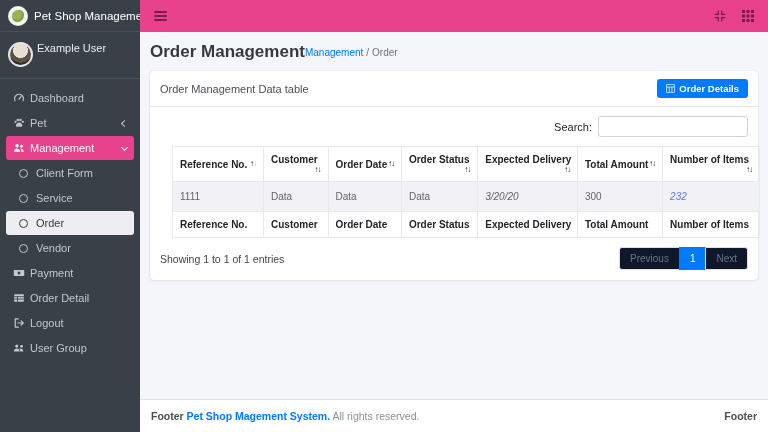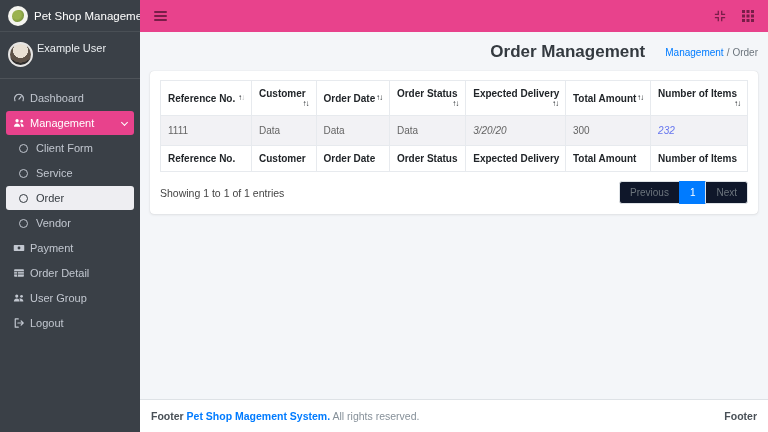--- a/index.html
+++ b/index.html
@@ -41,44 +41,44 @@
   .main { flex:1; display:flex; flex-direction:column; min-width:0; }
   .topbar { height:32px; flex:0 0 32px; background:#e8428c; display:flex;
             align-items:center; padding:0 14px; color:rgba(45,5,26,.6); }
   .burger { width:13px; cursor:pointer; }
   .burger b { display:block; height:2px; background:rgba(45,5,26,.6); margin:2px 0; border-radius:1px; }
   .topbar-right { margin-left:auto; display:flex; gap:16px; align-items:center; }
   .tb-ic { cursor:pointer; display:flex; }
   .tb-ic svg { width:12px; height:12px; }
 
   .content { flex:1; padding:8px 10px 0; }
-  .content-header { display:flex; justify-content:flex-end; align-items:center; margin:2px 0 9px; }
+  .content-header { display:flex; justify-content:flex-start; align-items:center; margin:2px 0 9px; }
   .page-title { font-size:17px; font-weight:700; color:#343a40; }
-  .breadcrumb { font-size:10px; color:#6c757d;margin-left:20px; }
+  .breadcrumb { font-size:10px; color:#6c757d; }
   .breadcrumb a { color:#007bff; text-decoration:none; cursor:pointer; }
   .breadcrumb .sep { margin:0 3px; color:#6c757d; }
 
   .card { background:#fff; border-radius:4px;
           box-shadow:0 0 1px rgba(0,0,0,.18), 0 1px 3px rgba(0,0,0,.08); }
   .card-header { display:flex; justify-content:space-between; align-items:center;
                  padding:8px 10px; border-bottom:1px solid #e9ecef; }
   .card-title { font-size:11px; color:#495057; }
   .btn-primary { background:#007bff; color:#fff; border:none; border-radius:3px;
                  font-size:9.5px; font-weight:700; padding:4px 9px; display:flex;
                  align-items:center; gap:4px; cursor:pointer;
                  font-family:"Liberation Sans",sans-serif; }
   .btn-primary svg { width:9px; height:9px; }
   .card-body { padding:9px 10px 10px; }
 
   .search-row { display:flex; justify-content:flex-end; align-items:center; gap:6px; margin-bottom:9px; }
   .search-row label { font-size:11px; color:#212529; }
   .search-row input { width:150px; height:21px; border:1px solid #ced4da; border-radius:3px;
                       padding:0 5px; font-size:11px; font-family:"Liberation Sans",sans-serif; }
 
-  table { width:100%; border-collapse:collapse; table-layout:fixed; }
+  table { width:100%; border-collapse:collapse; table-layout:fixed;margin-left:12px; }
   th, td { border:1px solid #e7eaee; padding:7px 7px; font-size:10px; text-align:left;
            overflow:hidden; white-space:nowrap; }
   thead th { font-weight:700; color:#212529; cursor:pointer; }
   tbody td { color:#646464; background:#f2f2f5; padding-top:9px; padding-bottom:9px; }
   tfoot th { font-weight:700; color:#212529; }
   .sort { float:right; font-size:8px; letter-spacing:-1px; color:#212529; }
   .sort .muted { opacity:.3; }
   .it { font-style:italic; }
   .link-items { color:#6777ef; text-decoration:none; font-style:italic; cursor:pointer; }
 
@@ -120,20 +120,33 @@
       <div class="nav-item">
         <span class="ic">
           <svg viewBox="0 0 16 16" fill="none" stroke="currentColor" stroke-width="1.6" stroke-linecap="round">
               <path d="M2.6 11.6a6 6 0 1 1 10.8 0"></path>
               <path d="M8 9.6l2.8-3.4"></path>
             </svg>
         </span>
         <span>Dashboard</span>
       </div>
 
+      <div class="nav-item">
+        <span class="ic">
+          <svg viewBox="0 0 16 16" fill="currentColor">
+              <circle cx="3.4" cy="6.4" r="1.5"></circle>
+              <circle cx="6.4" cy="4" r="1.6"></circle>
+              <circle cx="10" cy="4" r="1.6"></circle>
+              <circle cx="13" cy="6.4" r="1.5"></circle>
+              <path d="M8.2 7.2c2 0 4.3 2.2 4.3 4.1 0 1-.8 1.7-1.7 1.7-.9 0-1.6-.5-2.6-.5s-1.7.5-2.6.5c-.9 0-1.7-.7-1.7-1.7 0-1.9 2.3-4.1 4.3-4.1z"></path>
+            </svg>
+        </span>
+        <span>Pet</span>
+        <span class="chev left"></span>
+      </div>
 
       <div class="nav-item active-pink">
         <span class="ic">
           <svg viewBox="0 0 16 16" fill="currentColor">
               <circle cx="5.4" cy="5" r="2.2"></circle>
               <path d="M1.4 12.5c0-2.2 1.8-4 4-4s4 1.8 4 4v.6h-8z"></path>
               <circle cx="11.6" cy="5.6" r="1.8"></circle>
               <path d="M10.6 8.6c2 .3 3.6 1.9 3.6 3.9v.6h-3.2v-.6c0-1.5-.5-2.9-1.4-3.9z"></path>
             </svg>
         </span>
@@ -179,37 +192,37 @@
         <span class="ic">
           <svg viewBox="0 0 16 16">
               <rect x="1.5" y="3" width="13" height="10" rx="1" fill="currentColor"></rect>
               <path d="M1.5 6.2h13M1.5 9.4h13M6 6.2v6.8" stroke="#3a4047" stroke-width="1.1" fill="none"></path>
             </svg>
         </span>
         <span>Order Detail</span>
       </div>
       <div class="nav-item">
         <span class="ic">
+          <svg viewBox="0 0 16 16" fill="none" stroke="currentColor" stroke-width="1.6" stroke-linecap="round" stroke-linejoin="round">
+              <path d="M7 2.5H3v11h4"></path>
+              <path d="M6.5 8h7M10.8 5.2 13.6 8l-2.8 2.8"></path>
+            </svg>
+        </span>
+        <span>Logout</span>
+      </div>
+      <div class="nav-item">
+        <span class="ic">
           <svg viewBox="0 0 16 16" fill="currentColor">
               <circle cx="5" cy="5.4" r="2.1"></circle>
               <path d="M1.2 12.4c0-2.1 1.7-3.8 3.8-3.8s3.8 1.7 3.8 3.8v.4H1.2z"></path>
               <circle cx="11.4" cy="5.8" r="1.8"></circle>
               <path d="M9.9 8.8c2 .2 3.9 1.7 3.9 3.6v.4H9.6v-.4c0-1.4-.5-2.6-1.3-3.3.5-.2 1-.3 1.6-.3z"></path>
             </svg>
         </span>
         <span>User Group</span>
-      </div>
-      <div class="nav-item">
-        <span class="ic">
-          <svg viewBox="0 0 16 16" fill="none" stroke="currentColor" stroke-width="1.6" stroke-linecap="round" stroke-linejoin="round">
-              <path d="M7 2.5H3v11h4"></path>
-              <path d="M6.5 8h7M10.8 5.2 13.6 8l-2.8 2.8"></path>
-            </svg>
-        </span>
-        <span>Logout</span>
       </div>
     </nav>
   </aside>
 
   <div class="main">
 
     <div class="topbar">
       <div class="burger">
           <b></b>
           <b></b>
@@ -239,22 +252,36 @@
 
     <div class="content">
       <div class="content-header">
         <h1 class="page-title">Order Management</h1>
         <div class="breadcrumb">
           <a>Management</a><span class="sep">/</span><span>Order</span>
         </div>
       </div>
 
       <div class="card">
+        <div class="card-header">
+          <span class="card-title">Order Management Data table</span>
+          <button class="btn-primary">
+            <svg viewBox="0 0 12 12">
+                <rect x="0.5" y="0.5" width="11" height="11" rx="1" fill="none" stroke="#fff"></rect>
+                <path d="M0.5 4h11M4.2 4v7.5M7.9 4v7.5" stroke="#fff" fill="none"></path>
+              </svg>
+            <span>Order Details</span>
+          </button>
+        </div>
 
         <div class="card-body">
+          <div class="search-row">
+            <label>Search:</label>
+            <input type="text" value="" style="">
+          </div>
 
           <table>
             <colgroup>
               <col style="width:15.5%">
                 <col style="width:11%">
                 <col style="width:12.5%">
               <col style="width:13%">
                 <col style="width:17%">
                 <col style="width:14.5%">
                 <col style="width:16.5%">

